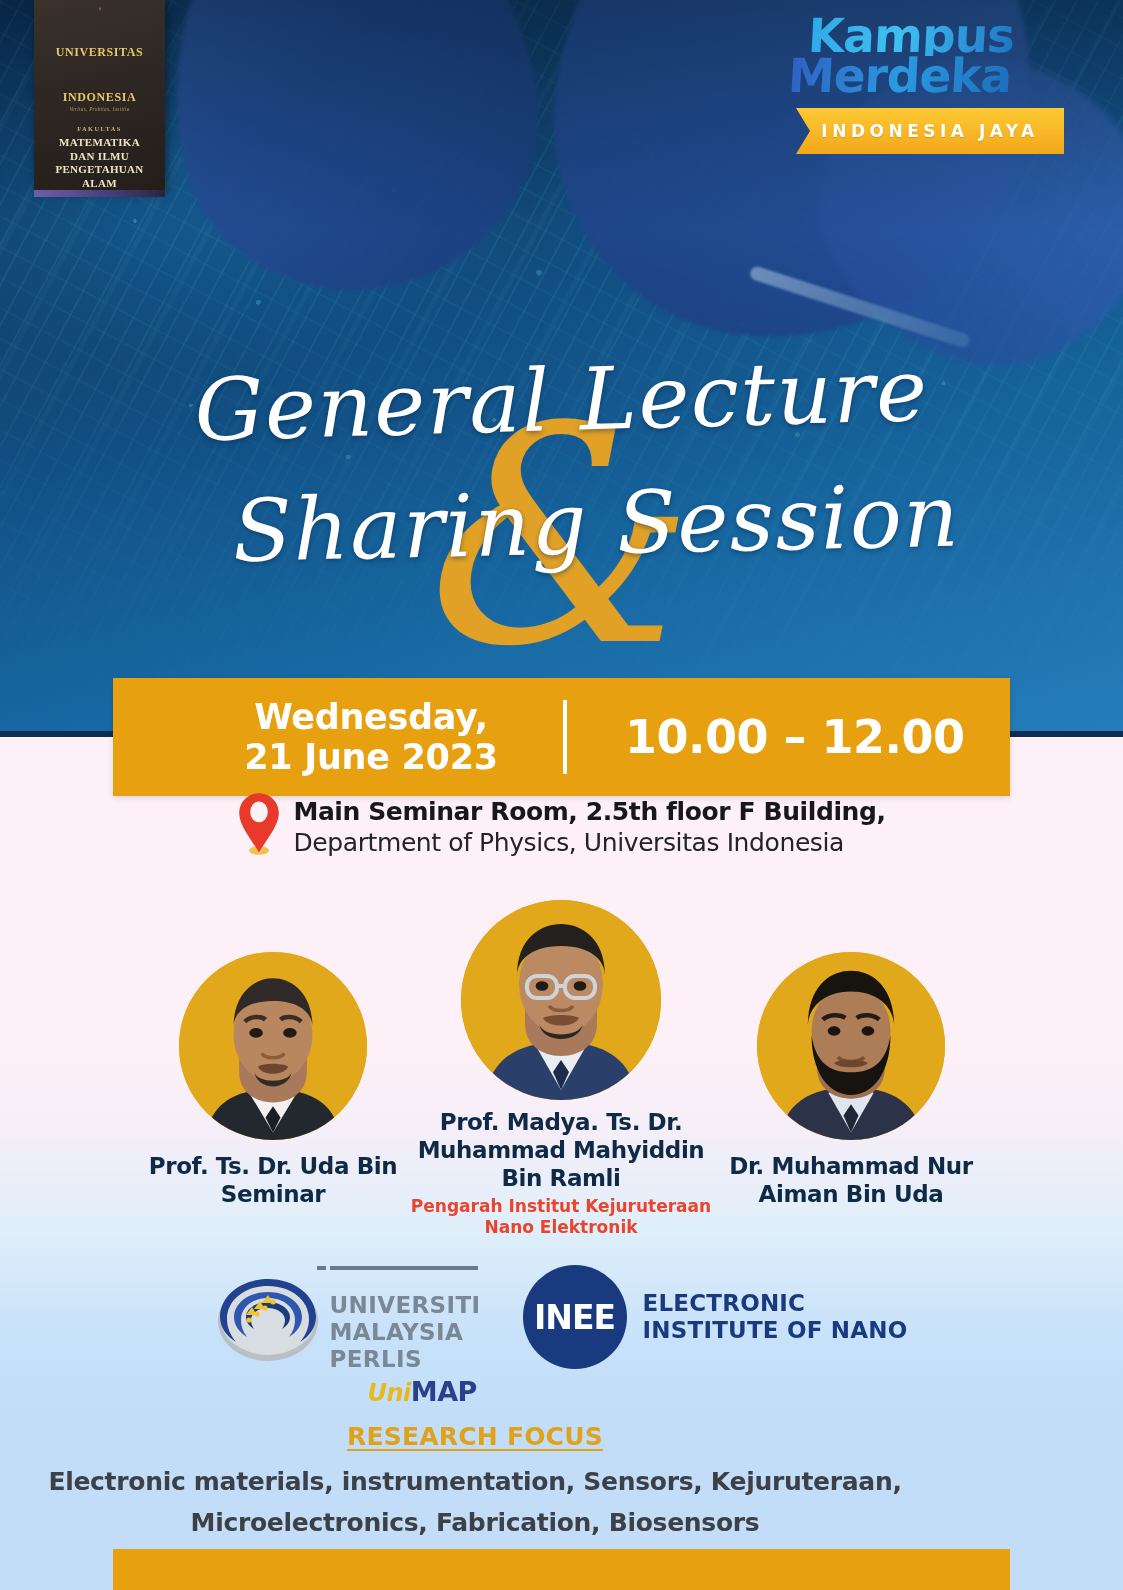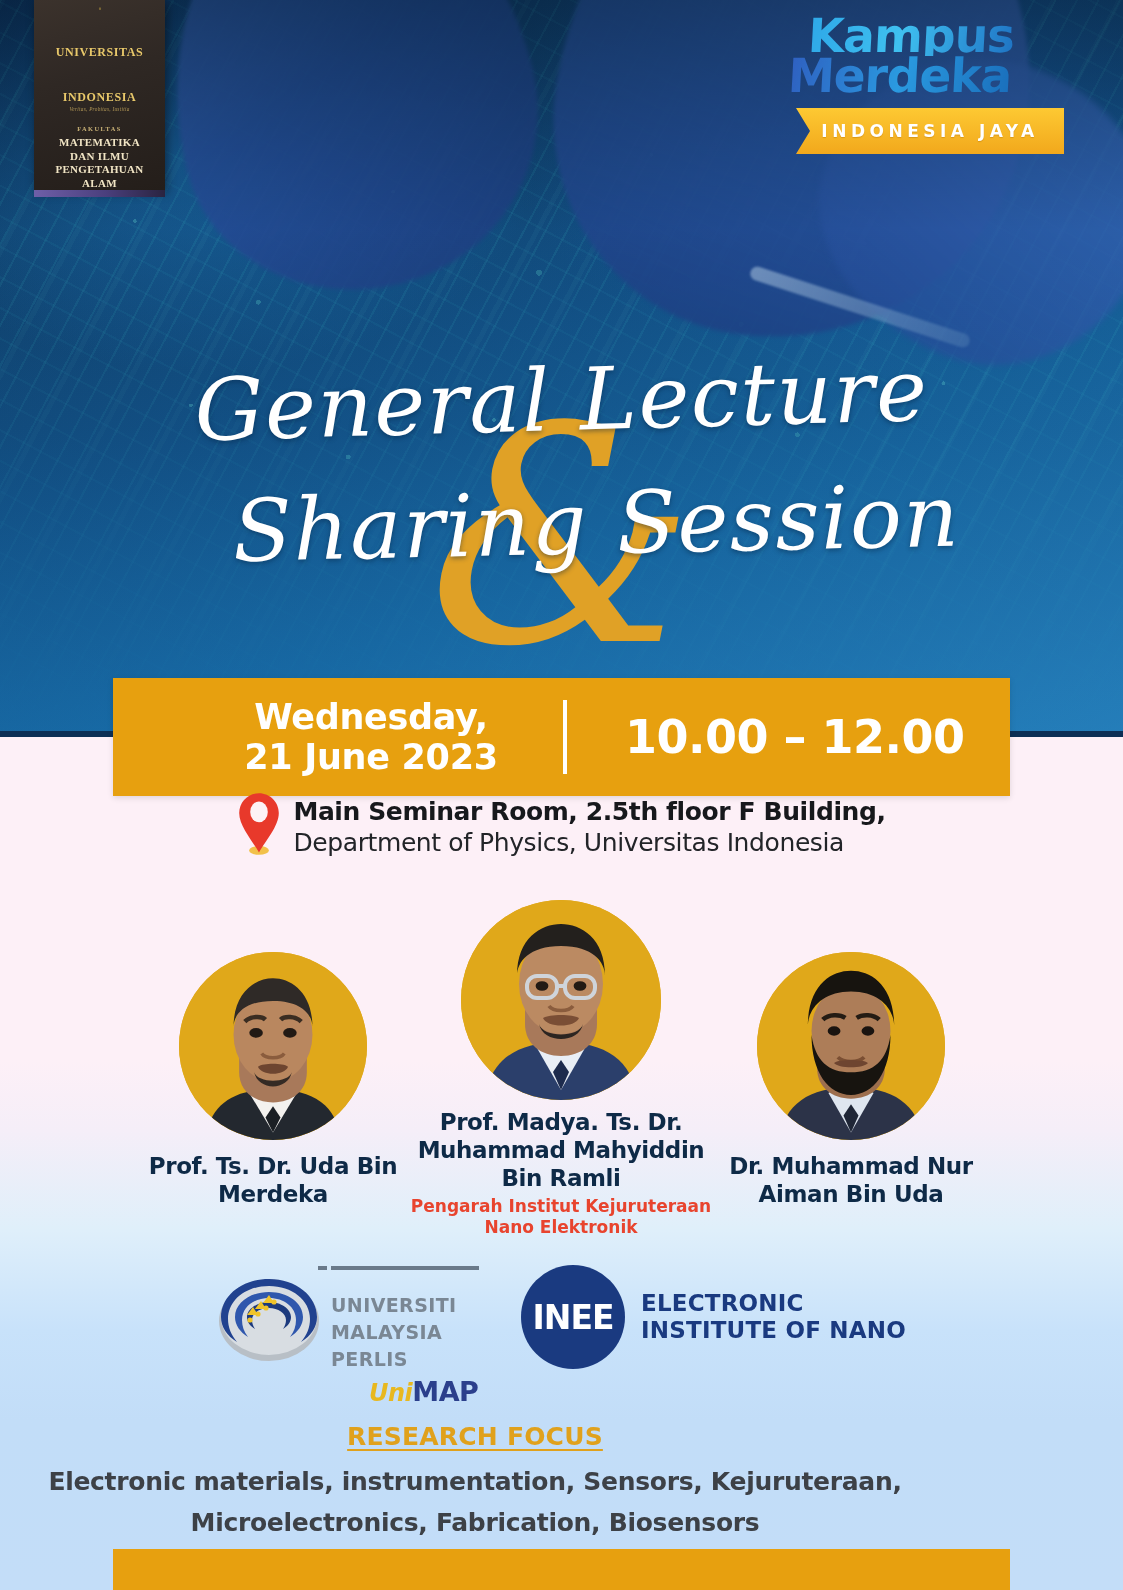--- a/index.html
+++ b/index.html
@@ -420,21 +420,21 @@
     content: "";
     position: absolute;
     left: -13px; top: 0;
     width: 9px; height: 4px;
     background: #6a7a8a;
   }
   .unimap-lines {
     color: #7a8794;
     font-family: "DejaVu Sans", sans-serif;
     font-weight: 700;
-    font-size: 19px;
+    font-size: 23px;
     line-height: 27px;
     letter-spacing: .4px;
     margin-top: 22px;
   }
   .unimap-tag {
     position: absolute;
     left: -6px; bottom: -34px;
     font-family: "DejaVu Sans", sans-serif;
     font-weight: 700;
     font-size: 27px;
@@ -597,21 +597,21 @@
           <path d="M29 40 C29 22 40 14 50 14 C60 14 71 22 71 40 C71 34 66 26 50 26 C34 26 29 34 29 40 Z" fill="#2f2a27"></path>
           <ellipse cx="41" cy="43" rx="3.6" ry="2.6" fill="#221a14"></ellipse>
           <ellipse cx="59" cy="43" rx="3.6" ry="2.6" fill="#221a14"></ellipse>
           <path d="M35 37 C38 34 44 34 46 36" stroke="#3a2d22" stroke-width="2.4" fill="none"></path>
           <path d="M54 36 C56 34 62 34 65 37" stroke="#3a2d22" stroke-width="2.4" fill="none"></path>
           <path d="M44 54 C46 57 54 57 56 54" stroke="#8a5c3d" stroke-width="1.8" fill="none"></path>
           <path d="M42 61 C45 59 55 59 58 61 C56 66 44 66 42 61 Z" fill="#6d4530"></path>
           <path d="M40 64 C42 74 58 74 60 64 C58 70 42 70 40 64 Z" fill="#342a24"></path>
         </svg>
       </div>
-      <div class="sp-name">Prof. Ts. Dr. Uda Bin Merdeka</div>
+      <div class="sp-name">Prof. Ts. Dr. Uda Bin Seminar</div>
     </div>
 
     <div class="speaker sp-center">
       <div class="portrait">
         <svg class="face" viewBox="0 0 100 100">
           <rect width="100" height="100" fill="#e0a81a"></rect>
           <path d="M12 100 C14 80 28 71 50 71 C72 71 86 80 88 100 Z" fill="#2b3f6b"></path>
           <path d="M38 74 L50 95 L62 74 L56 70 L44 70 Z" fill="#e9eef5"></path>
           <path d="M46 86 L50 95 L54 86 L50 80 Z" fill="#1d2b4d"></path>
           <path d="M32 62 C32 72 40 78 50 78 C60 78 68 72 68 62 L68 40 L32 40 Z" fill="#a8795a"></path>

